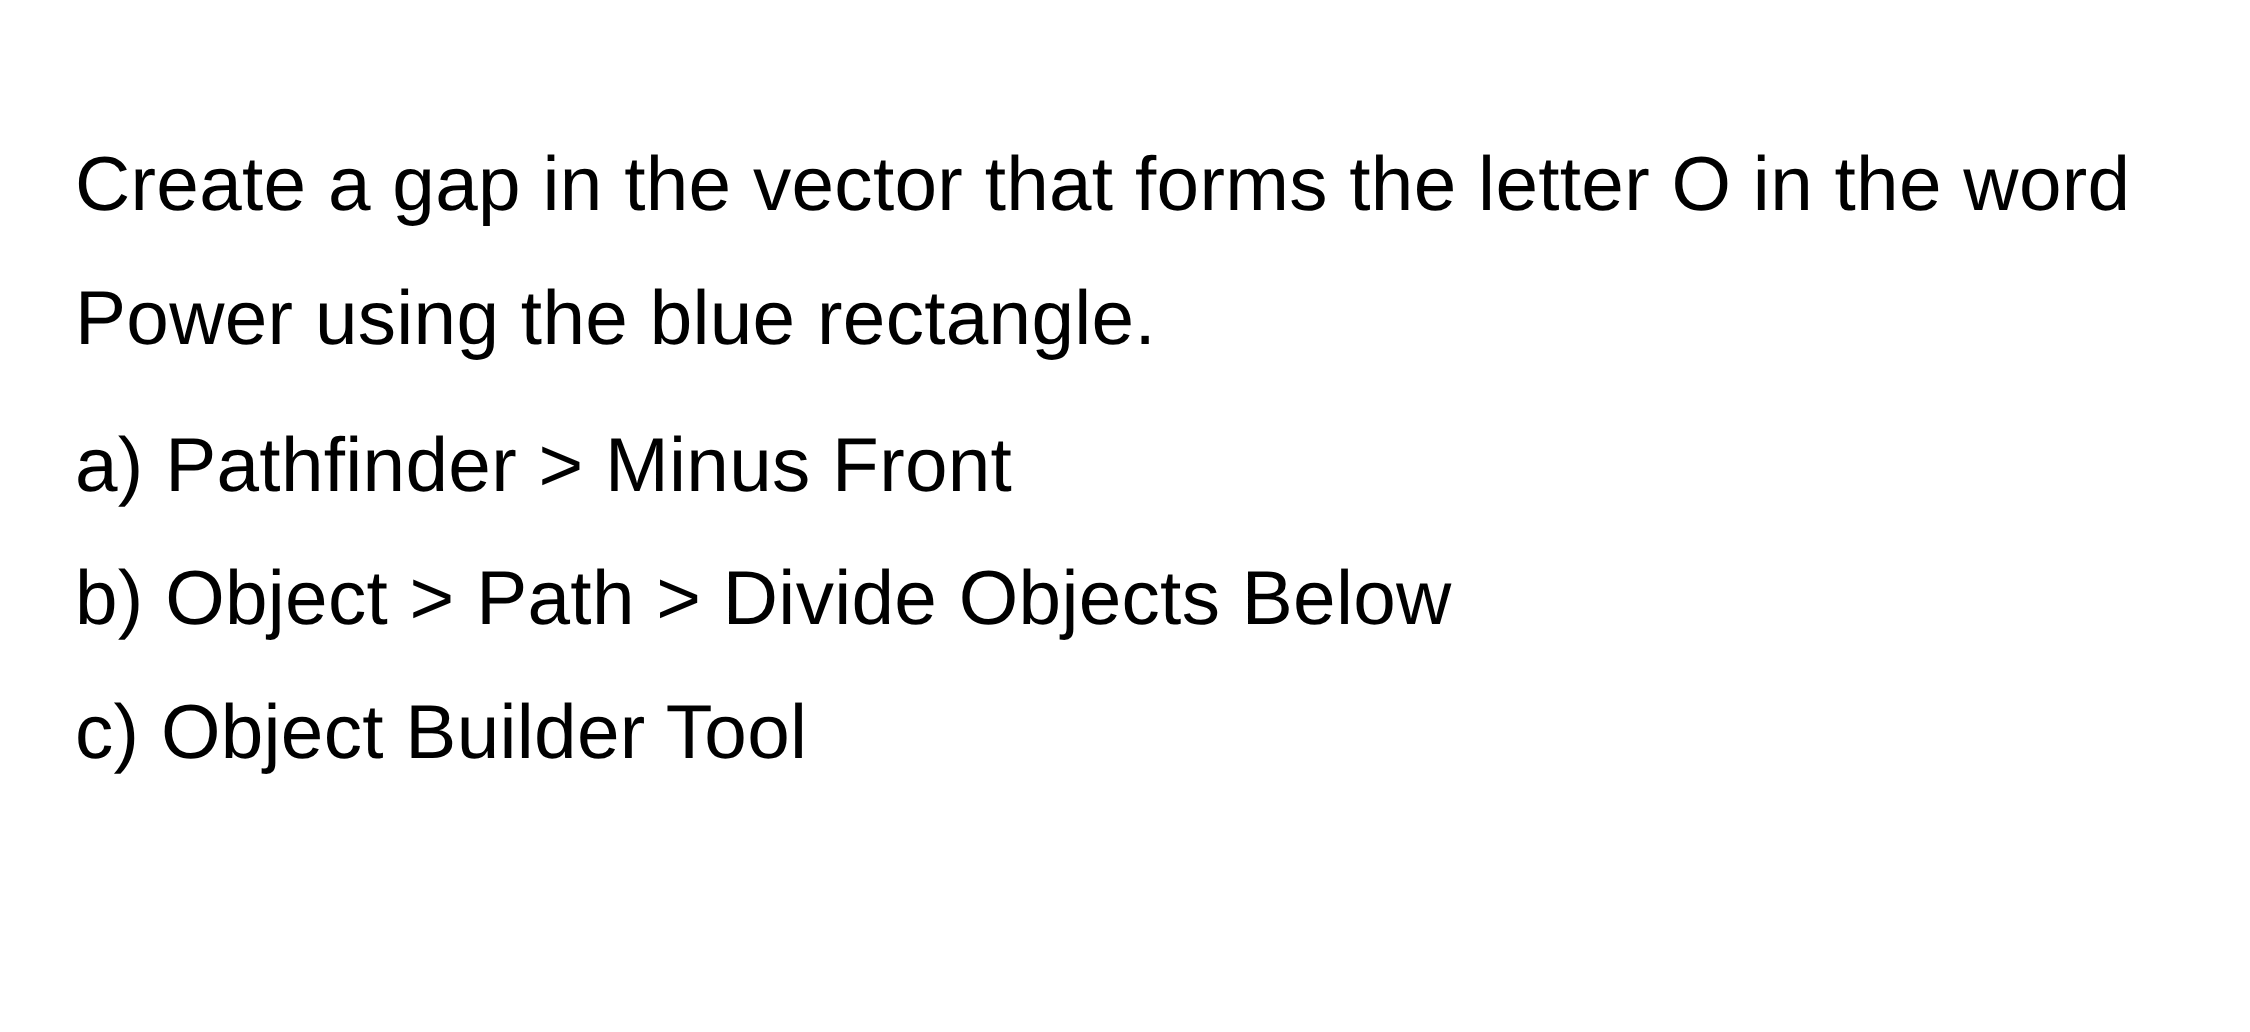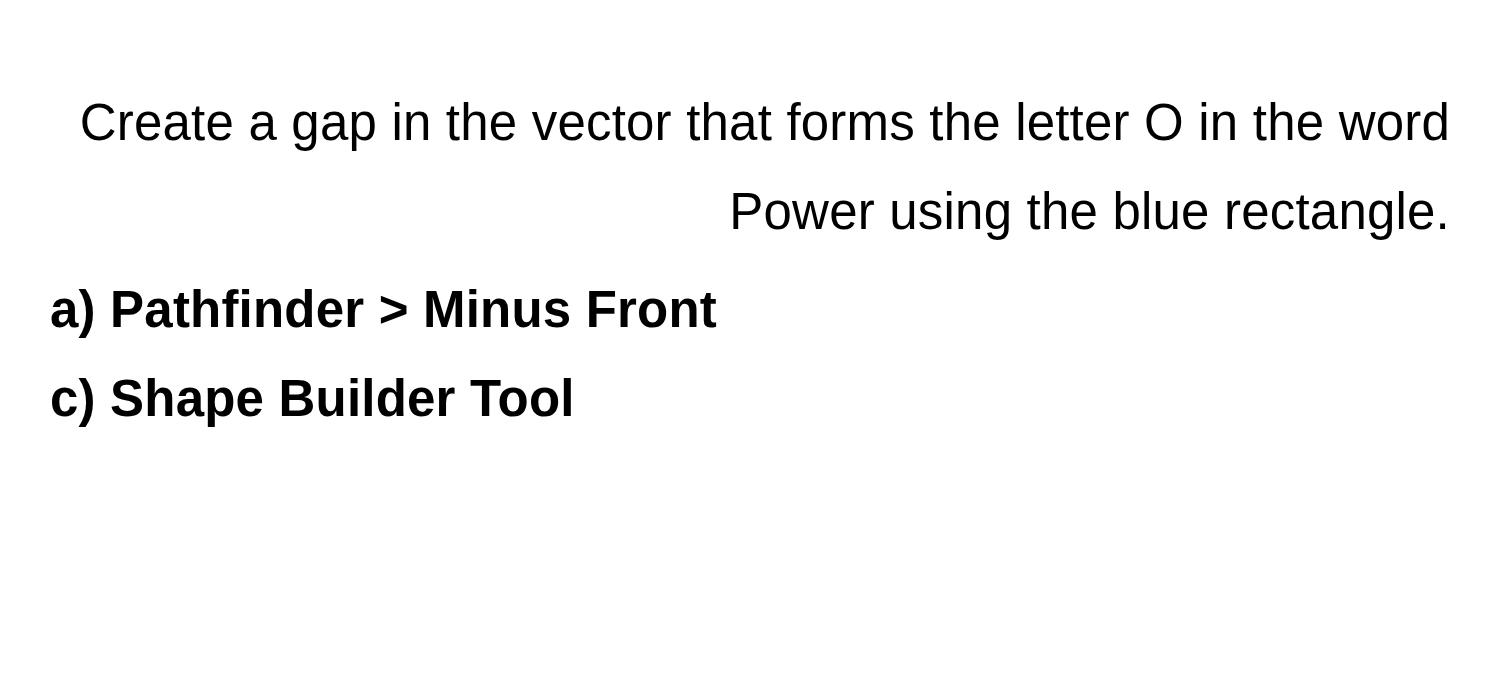--- a/index.html
+++ b/index.html
@@ -15,27 +15,26 @@
       padding: 78px 50px 50px 50px;
       color: #000000;
     }
     .content {
       font-size: 51px;
       line-height: 1.75;
       letter-spacing: 0.2px;
     }
     .question {
       margin-bottom: 8px;
-      text-align: right;
     }
     .option {
       margin-bottom: 0px;
-      font-weight: bold;
     }
   </style>
 </head>
 <body>
 
 <div class="content">
   <div class="question">Create a gap in the vector that forms the letter O in the word Power using the blue rectangle.</div>
   <div class="option">a) Pathfinder &gt; Minus Front</div>
-  <div class="option">c) Shape Builder Tool</div>
+  <div class="option">b) Object &gt; Path &gt; Divide Objects Below</div>
+  <div class="option">c) Object Builder Tool</div>
 </div>
 
 </body></html>

